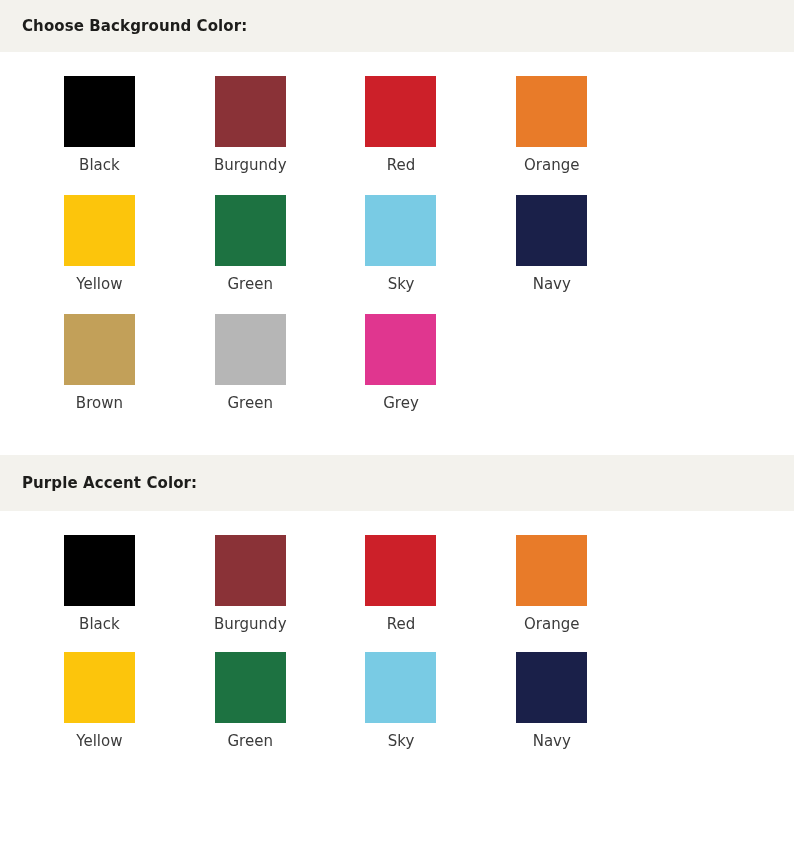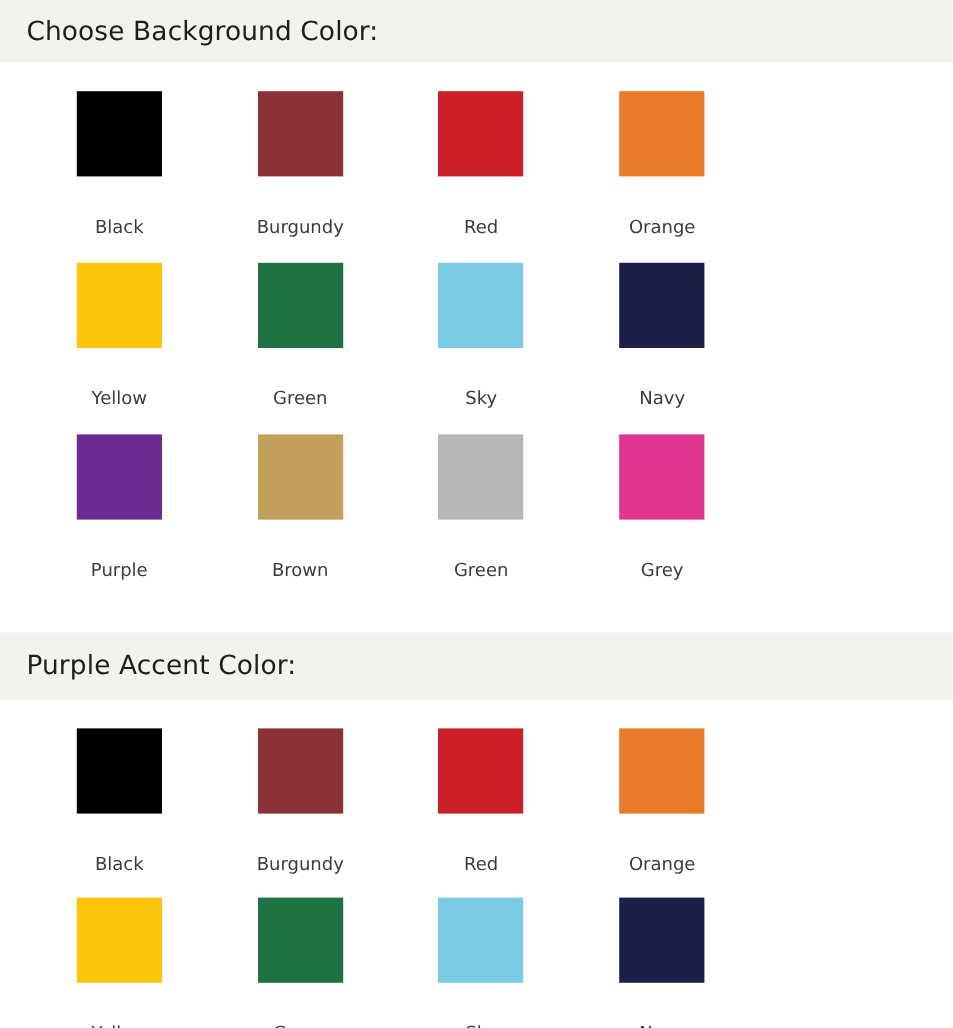--- a/index.html
+++ b/index.html
@@ -23,43 +23,42 @@
   .section-header {
     background: #f3f2ed;
     width: 794px;
     display: flex;
     align-items: center;
     padding-left: 22px;
   }
 
   .section-header-title {
     font-family: "DejaVu Sans", "Liberation Sans", sans-serif;
-    font-size: 22px;
-    font-weight: normal;
+    font-size: 15px;
+    font-weight: bold;
     color: #1d1d1b;
     letter-spacing: 0.1px;
   }
 
   #header-bg   { height: 52px; }
   #header-acc  { height: 56px; }
 
   
   .swatch-grid {
     width: 794px;
     display: flex;
     flex-wrap: wrap;
     padding: 0 24px;
   }
 
   .swatch-cell {
     width: 150.8px;
     display: flex;
     flex-direction: column;
     align-items: center;
-    gap: 24px;
   }
 
   .swatch-chip {
     width: 71px;
     height: 71px;
     display: block;
   }
 
   .swatch-label {
     font-family: "DejaVu Sans", "Liberation Sans", sans-serif;
@@ -118,24 +117,20 @@
       </div>
       <div class="swatch-cell">
         <span class="swatch-chip" style="background: rgb(121, 203, 228);"></span>
         <span class="swatch-label">Sky</span>
       </div>
       <div class="swatch-cell">
         <span class="swatch-chip" style="background: rgb(26, 32, 73);"></span>
         <span class="swatch-label">Navy</span>
       </div>
       <div class="swatch-cell">
-        <span class="swatch-chip" style="background: rgb(108, 43, 145);"></span>
-        <span class="swatch-label">Purple</span>
-      </div>
-      <div class="swatch-cell">
         <span class="swatch-chip" style="background: rgb(194, 160, 89);"></span>
         <span class="swatch-label">Brown</span>
       </div>
       <div class="swatch-cell">
         <span class="swatch-chip" style="background: rgb(182, 182, 182);"></span>
         <span class="swatch-label">Green</span>
       </div>
       <div class="swatch-cell">
         <span class="swatch-chip" style="background: rgb(224, 54, 143);"></span>
         <span class="swatch-label">Grey</span>

